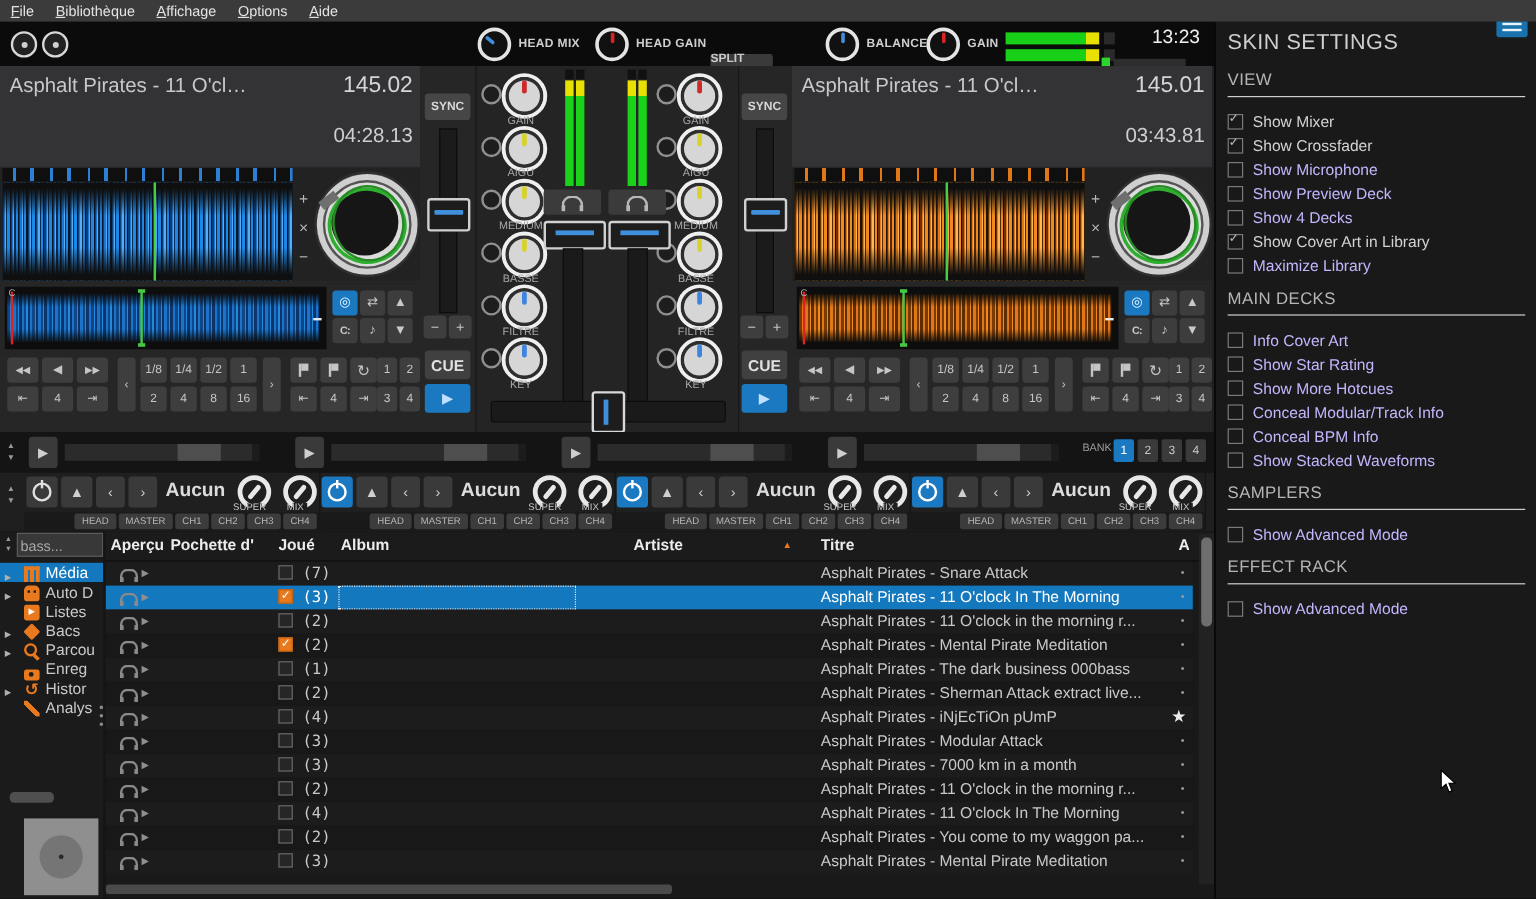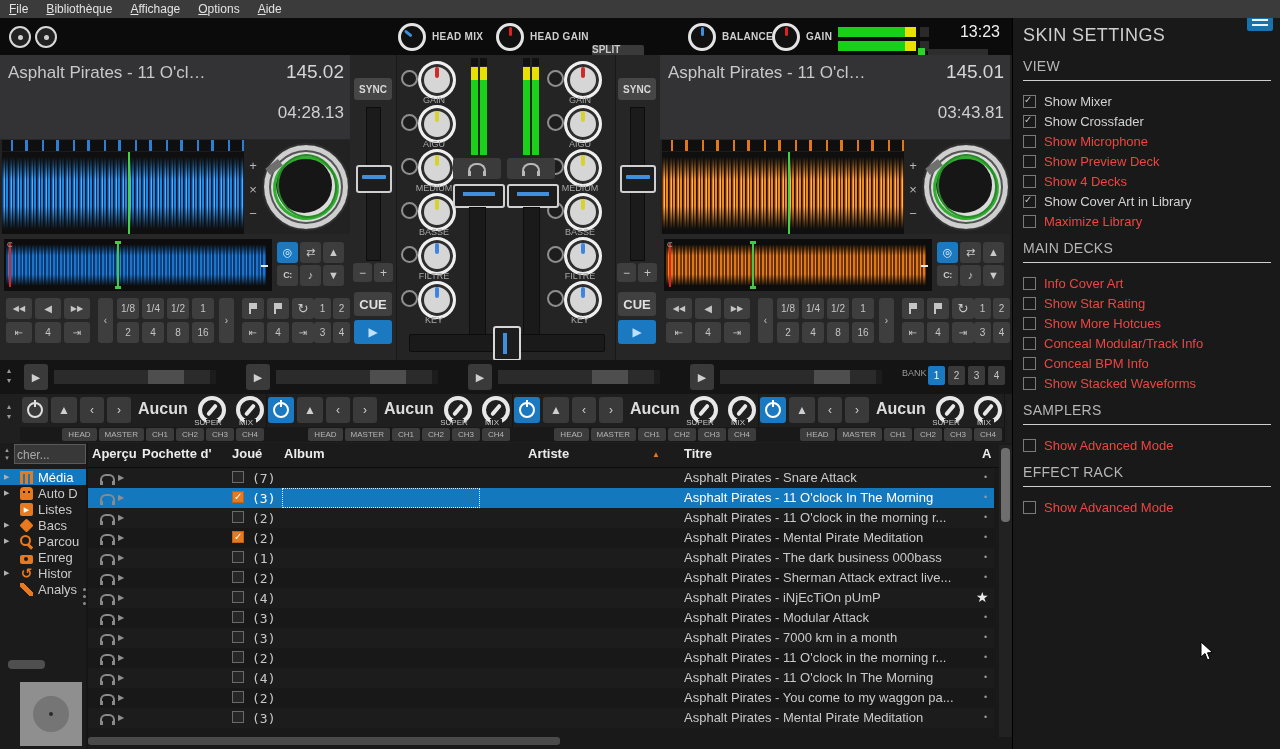--- a/index.html
+++ b/index.html
@@ -137,21 +137,21 @@
   .fxklabel{position:absolute;top:24px;width:44px;text-align:center;color:#c8c8c8;font-size:8px;}
   .chrow{position:absolute;left:0;top:33px;width:246px;height:15px;background:#191919;display:flex;justify-content:flex-end;gap:2px;padding-right:2px;box-sizing:border-box;}
   .chbtn{height:13px;margin-top:1px;background:#3c3c3c;border-radius:2px;color:#b5b5b5;font-size:8px;display:flex;align-items:center;justify-content:center;padding:0 6px;}
   
   .library{position:absolute;left:0;top:443px;width:1012px;height:306px;background:#151515;}
   .sidebar{position:absolute;left:0;top:0;width:86px;height:306px;background:#1b1b1b;overflow:hidden;}
   .search-spin{position:absolute;left:1px;top:3px;width:12px;color:#9a9a9a;font-size:7px;line-height:1.2;text-align:center;}
   .searchbox{position:absolute;left:14px;top:1px;width:72px;height:20px;background:#383838;border:1px solid #5a5a5a;
     color:#a8a8a8;font-size:12px;line-height:20px;padding-left:2px;box-sizing:border-box;white-space:nowrap;overflow:hidden;}
   .tree{position:absolute;left:0;top:26px;width:86px;}
-  .srow{position:relative;height:16px;display:flex;align-items:center;white-space:nowrap;}
+  .srow{position:relative;height:16px;display:flex;align-items:flex-end;white-space:nowrap;}
   .srow .exp{width:8px;margin-left:4px;color:#b0b0b0;font-size:7px;flex:none;}
   .srow .si{margin-left:8px;margin-right:5px;}
   .srow .slabel{color:#c9c9c9;font-size:13px;}
   .srow.selected{background:#1478be;} .srow.selected .slabel{color:#fff;}
   .si{width:13px;height:13px;position:relative;flex:none;}
   .icon-library{background:linear-gradient(#e8791e 0 3px,transparent 3px),
     repeating-linear-gradient(90deg,#e8791e 0 3px,rgba(0,0,0,0) 3px 5px);}
   .icon-autodj{background:#e8791e;border-radius:4px 4px 2px 2px;}
   .icon-autodj::after{content:"";position:absolute;left:3px;top:4px;width:2px;height:2px;background:#1b1b1b;box-shadow:5px 0 #1b1b1b;}
   .icon-playlist{background:#e8791e;border-radius:2px;color:#fff;font-size:7px;line-height:13px;text-align:center;}
@@ -200,21 +200,21 @@
   
   .skinpanel{position:absolute;left:1012px;top:0;width:268px;height:749px;background:#191919;border-left:1px solid #000;}
   .sp-title{position:absolute;left:10px;top:25px;color:#cfcfcf;font-size:18px;letter-spacing:.4px;}
   .burger{position:absolute;left:234px;top:9px;width:26px;height:22px;background:#1a72ad;border-radius:2px;}
   .burger::after{content:"";position:absolute;left:5px;top:5px;width:16px;height:2px;background:#eaf4fb;box-shadow:0 5px #eaf4fb,0 10px #eaf4fb;}
   .sp-section{position:absolute;left:10px;width:248px;}
   .sp-head{color:#b5b5b5;font-size:14px;letter-spacing:.3px;padding-bottom:6px;border-bottom:1px solid #cfcfcf;margin-bottom:10px;}
   .sp-item{display:flex;align-items:center;height:20px;gap:8px;}
   .sp-box{width:11px;height:11px;border:1px solid #7a7a7a;position:relative;flex:none;background:transparent;}
   .sp-box.checked::after{content:"✓";position:absolute;left:0px;top:-2px;color:#c0c0c0;font-size:10px;}
-  .sp-label{color:#ef4444;font-size:13px;white-space:nowrap;}
+  .sp-label{color:#c4b5fd;font-size:13px;white-space:nowrap;}
   .sp-label.on{color:#d2d2d2;}
   
   .cursor{position:absolute;left:1200px;top:641px;z-index:99;}
 </style>
 </head>
 <body>
 
 <div class="app">
 
   <div class="menubar">
@@ -767,21 +767,21 @@
         </div>
       </div>
   </div>
 
   <div class="library">
     <div class="sidebar">
       <div class="search-spin">
         <div>▴</div>
         <div>▾</div>
       </div>
-      <div class="searchbox">cher...</div>
+      <div class="searchbox">bass...</div>
       <div class="tree">
 
           <div class="srow selected">
             <span class="exp">▶</span>
             <span class="si icon-library"></span>
             <span class="slabel">Média</span>
           </div>
 
           <div class="srow">
             <span class="exp">▶</span>

